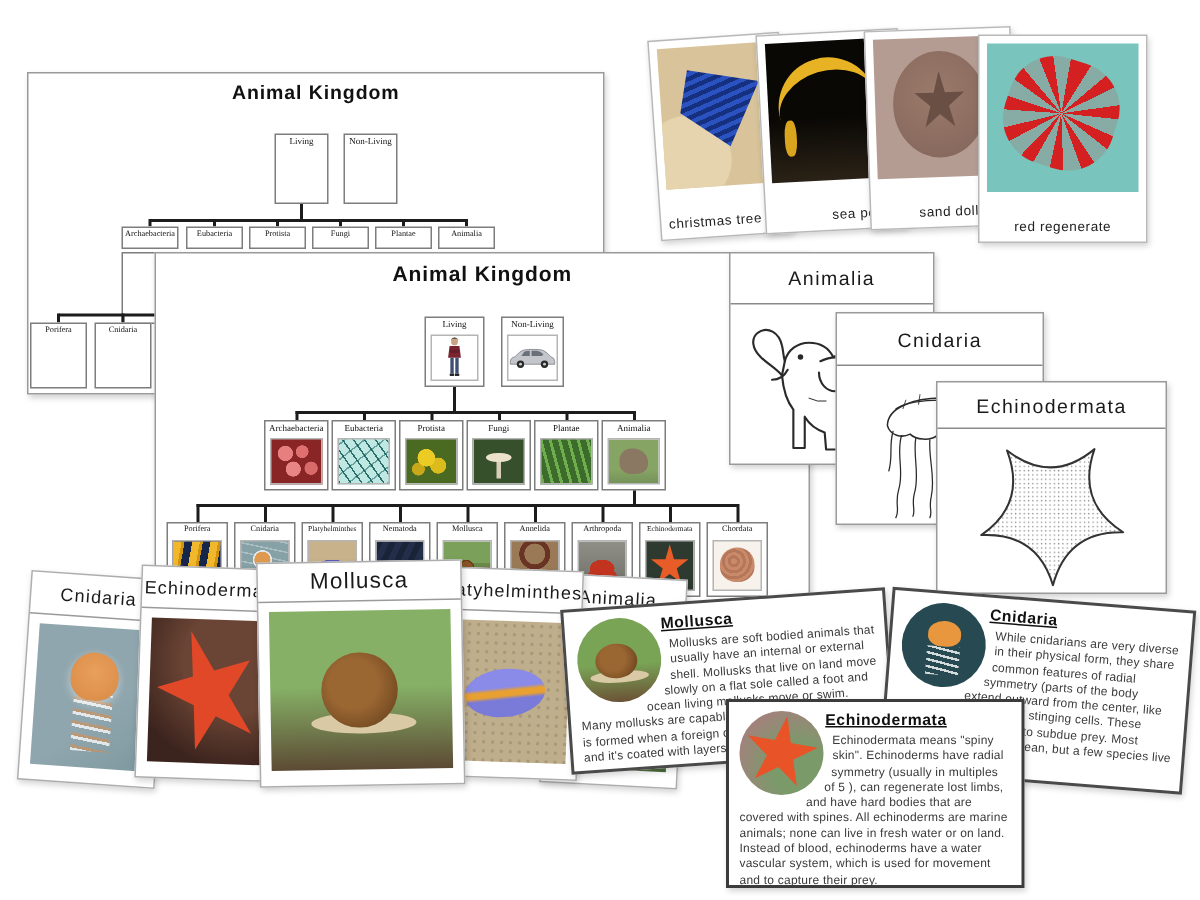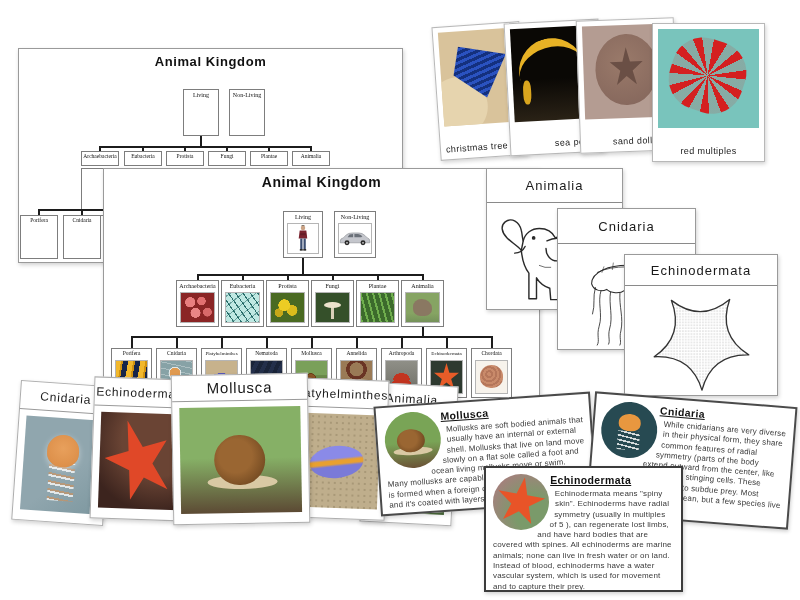--- a/index.html
+++ b/index.html
@@ -281,21 +281,21 @@
   <section class="card spec" style="left:507px;top:21px;width:95px;height:133px;transform:rotate(-3deg);z-index:4;">
     <div class="photo ph-seapen"></div>
     <div class="cap l2">sea pen</div>
   </section>
   <section class="card spec" style="left:578px;top:19px;width:98px;height:133px;transform:rotate(-2deg);z-index:5;">
     <div class="photo ph-sand"></div>
     <div class="cap l3">sand dollar</div>
   </section>
   <section class="card spec" style="left:652px;top:23px;width:113px;height:139px;z-index:6;">
     <div class="photo ph-redenc"></div>
-    <div class="cap ctr">red multiples</div>
+    <div class="cap ctr">red regenerate</div>
   </section>
 
   <section class="card lineart" style="left:486px;top:168px;width:137px;height:142px;z-index:7;">
     <div class="hd" style="height:33px">Animalia</div>
     <div class="art" style="top:34px">
       <svg viewBox="0 0 137 104" width="130" height="100">
         <g fill="none" stroke="#2a2a2a" stroke-width="1.5" stroke-linecap="round" stroke-linejoin="round">
           <path d="M33 46 C29 41 23 38 18 33 C12 27 11 20 16 16 C23 11 31 16 33 25 C34 29 34 33 35 36"></path>
           <path d="M35 36 C37 28 44 23 52 23 C60 23 66 27 69 33 C80 28 95 27 105 33 C116 39 121 50 120 61 C119 72 113 80 105 84 L106 97 L98 97 L97 86 C89 89 79 89 72 87 L72 98 L64 98 L63 86 C57 84 52 80 49 75 L49 97 L41 97 L41 70 C37 65 34 57 33 46 Z"></path>
           <path d="M37 42 C35 46 31 49 26 49"></path>

